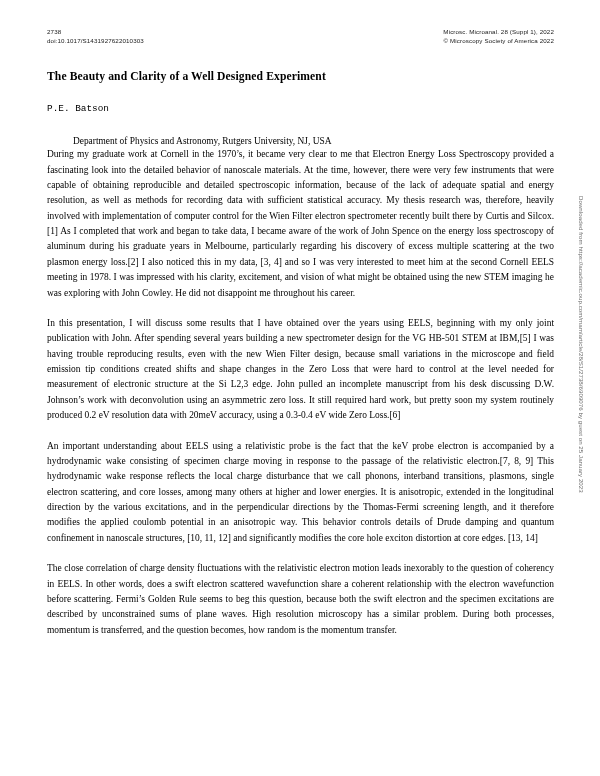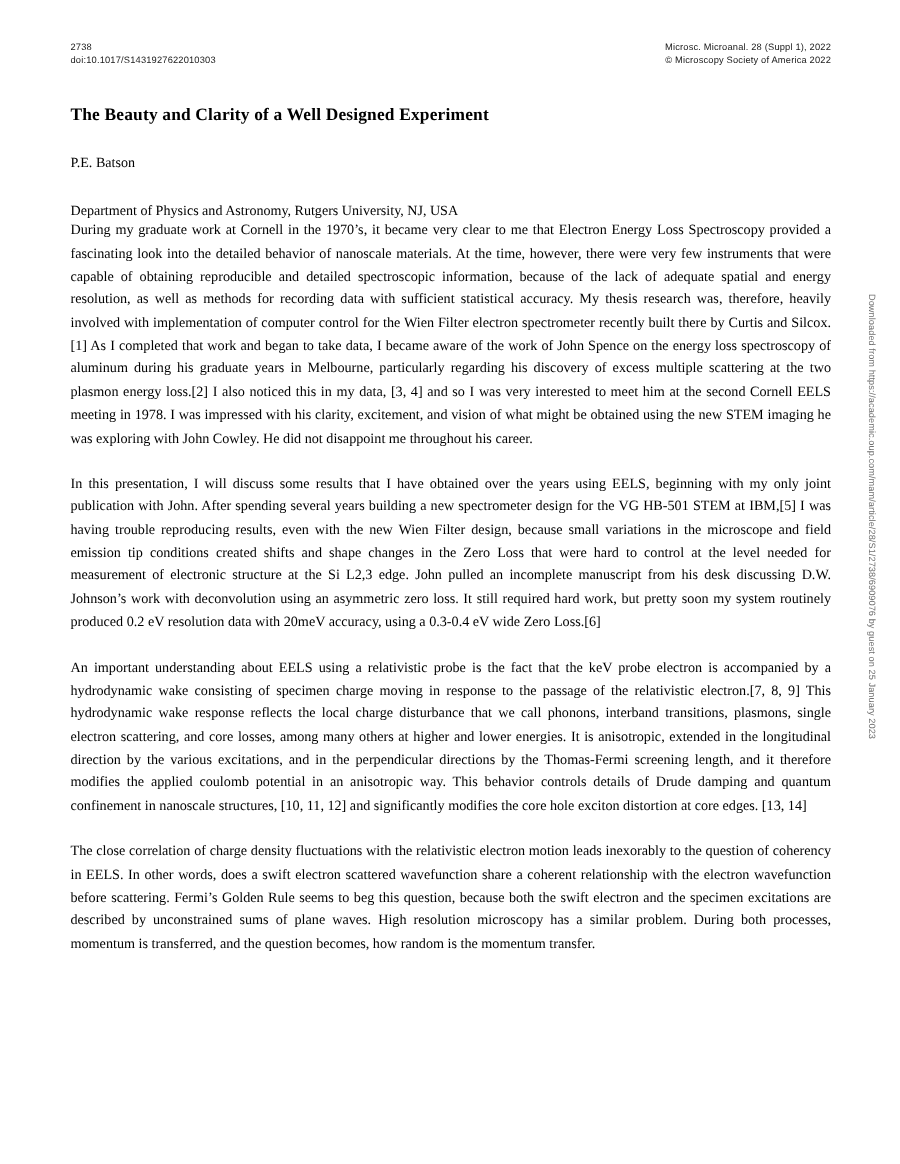--- a/index.html
+++ b/index.html
@@ -55,25 +55,27 @@
     margin-top: 25px;
     font-size: 11.6px;
     font-weight: bold;
     line-height: 14px;
     letter-spacing: 0.01em;
   }
   .author {
     margin-top: 19px;
     font-size: 9.4px;
     line-height: 12px;
+    font-family: Liberation Mono, monospace;
   }
   .affiliation {
     margin-top: 20px;
     font-size: 9.4px;
     line-height: 12px;
+    margin-left: 26px;
   }
 
   
   .body {
   }
   .para {
     font-size: 9.45px;
     line-height: 15.35px;
     text-align: justify;
     text-justify: inter-word;

